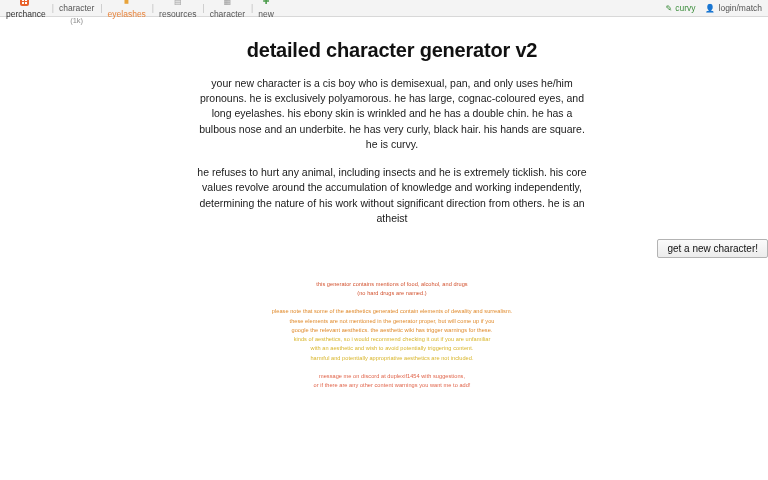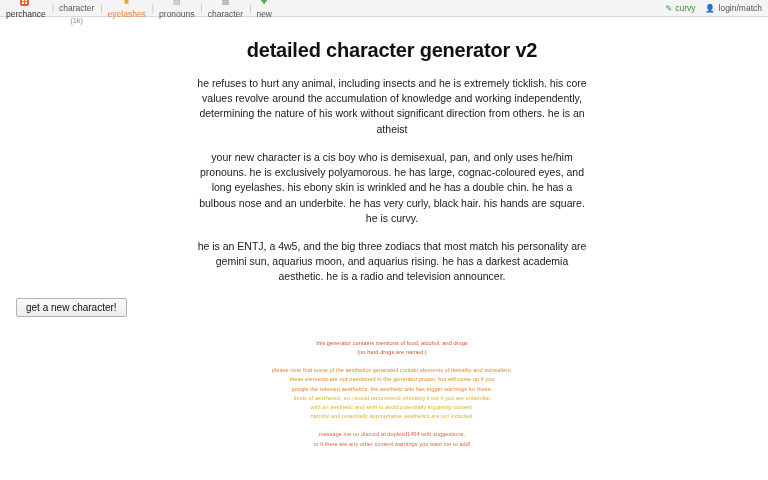--- a/index.html
+++ b/index.html
@@ -104,21 +104,21 @@
   }
   .para {
     text-align: center;
     font-size: 10.5px;
     line-height: 1.45;
     color: #1a1a1a;
     margin: 0 0 13px 0;
   }
   .btn-row {
     display: flex;
-    justify-content: flex-start;
+    justify-content: flex-end;
     margin-top: 4px;
   }
   .generate-btn {
     font-family: "Liberation Sans", sans-serif;
     font-size: 10px;
     color: #111;
     background: linear-gradient(#fbfbfb, #ececec);
     border: 1px solid #b3b3b3;
     border-radius: 2px;
     padding: 3px 9px;
@@ -161,21 +161,21 @@
     <span class="nav-sep">|</span>
 
     <div class="nav-item nav-tutorial">
       <span class="glyph icon-glyph">■</span>
       <span>eyelashes</span>
     </div>
     <span class="nav-sep">|</span>
 
     <div class="nav-item">
       <span class="icon-glyph">▤</span>
-      <span>pronouns</span>
+      <span>resources</span>
     </div>
     <span class="nav-sep">|</span>
 
     <div class="nav-item">
       <span class="icon-glyph">▦</span>
       <span>character</span>
     </div>
     <span class="nav-sep">|</span>
 
     <div class="nav-item nav-new">
@@ -194,23 +194,22 @@
       <span>login/match</span>
     </div>
   </div>
 </div>
 
 <div class="page">
 
   <div class="title">detailed character generator v2</div>
 
   <div class="para-wrap">
+    <p class="para">your new character is a cis boy who is demisexual, pan, and only uses he/him pronouns. he is exclusively polyamorous. he has large, cognac-coloured eyes, and long eyelashes. his ebony skin is wrinkled and he has a double chin. he has a bulbous nose and an underbite. he has very curly, black hair. his hands are square. he is curvy.</p>
     <p class="para">he refuses to hurt any animal, including insects and he is extremely ticklish. his core values revolve around the accumulation of knowledge and working independently, determining the nature of his work without significant direction from others. he is an atheist</p>
-    <p class="para">your new character is a cis boy who is demisexual, pan, and only uses he/him pronouns. he is exclusively polyamorous. he has large, cognac-coloured eyes, and long eyelashes. his ebony skin is wrinkled and he has a double chin. he has a bulbous nose and an underbite. he has very curly, black hair. his hands are square. he is curvy.</p>
-    <p class="para">he is an ENTJ, a 4w5, and the big three zodiacs that most match his personality are gemini sun, aquarius moon, and aquarius rising. he has a darkest academia aesthetic. he is a radio and television announcer.</p>
   </div>
 
   <div class="btn-row">
     <button class="generate-btn">get a new character!</button>
   </div>
 
   <div class="notes">
 
     <div class="note-block">
       <div class="note-line note-red">this generator contains mentions of food, alcohol, and drugs</div>

